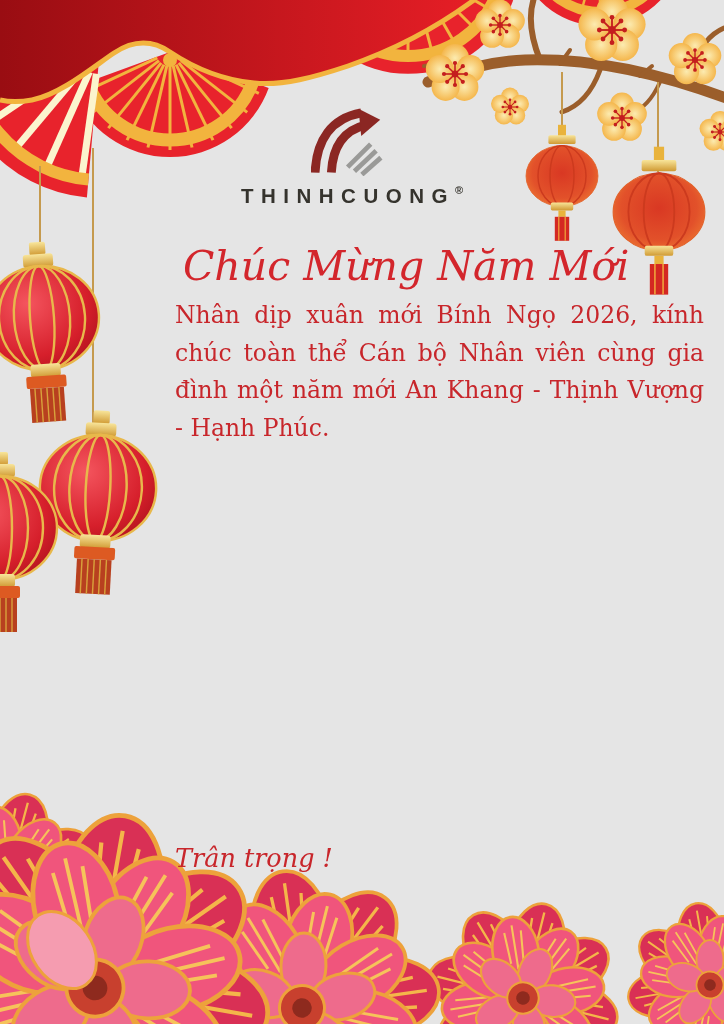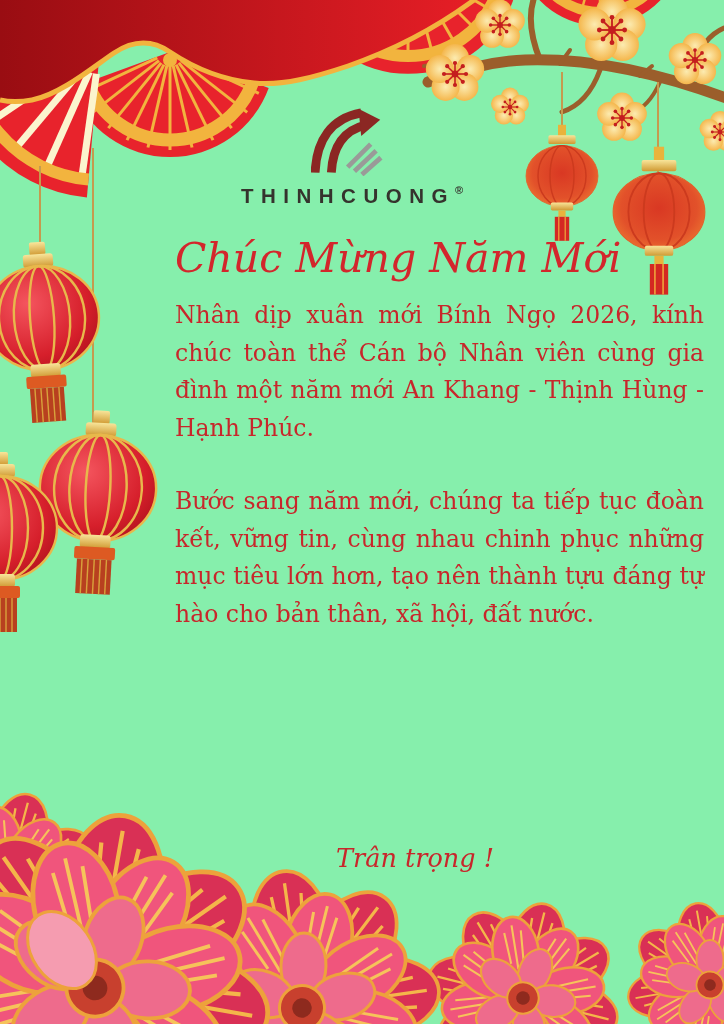--- a/index.html
+++ b/index.html
@@ -1,43 +1,43 @@
 <!DOCTYPE html>
 <html lang="vi"><head>
 <meta charset="utf-8">
 <style>
   html,body{margin:0;padding:0;background:#888;}
   .page{
     position:relative;width:724px;height:1024px;margin:0 auto;
-    background:#86efac;overflow:hidden;
+    background:#e5e5e5;overflow:hidden;
     font-family:"DejaVu Serif",serif;
   }
   .artwork{position:absolute;inset:0;width:724px;height:1024px;display:block;}
   .header{
     position:absolute;left:0;top:104px;width:697px;text-align:center;z-index:3;
   }
   .logo-mark{display:block;margin:0 auto 8px auto;width:76px;height:72px;}
   .brand{
     font-family:"Liberation Sans",sans-serif;font-weight:bold;
     font-size:20.5px;letter-spacing:7.5px;color:#35332D;text-indent:7px;
   }
   .brand sup{font-size:11px;letter-spacing:0;vertical-align:9px;}
   .title{
     position:absolute;left:175px;top:233px;width:540px;z-index:3;
-    font-style:italic;font-size:41px;line-height:50px;color:#D3262C;margin:0;
+    font-style:italic;font-size:41px;line-height:50px;color:#D3262C;margin:8px;
     font-weight:normal;
   }
   .copy{position:absolute;left:175px;top:297px;width:529px;z-index:3;}
   .copy p{
     font-size:23.5px;line-height:37.5px;text-align:justify;
     color:#C8262B;margin:0 0 36px 0;
   }
   .signoff{position:absolute;left:175px;top:838px;width:480px;z-index:3;
     font-style:italic;font-size:25.5px;line-height:40px;color:#C8262B;}
-  .signoff div{margin:0;text-align:center;}
+  .signoff div{margin:0;}
 </style>
 </head>
 <body>
 
 <div class="page">
 
   <svg class="artwork" viewBox="0 0 724 1024" xmlns="http://www.w3.org/2000/svg" aria-hidden="true">
     <defs>
       <linearGradient id="bandG" x1="0" y1="0" x2="1" y2="0">
         <stop offset="0" stop-color="#990D12"></stop>
@@ -301,21 +301,20 @@
         <path d="M64,98 L96,68"></path>
         <path d="M75,103 L103,78"></path>
       </g>
     </svg>
     <div class="brand"><span>THINHCUONG</span><sup>®</sup></div>
   </div>
 
   <h1 class="title">Chúc Mừng Năm Mới</h1>
 
   <div class="copy">
-    <p>Nhân dịp xuân mới Bính Ngọ 2026, kính chúc toàn thể Cán bộ Nhân viên cùng gia đình một năm mới An Khang - Thịnh Hùng - Hạnh Phúc.</p>
-    <p>Bước sang năm mới, chúng ta tiếp tục đoàn kết, vững tin, cùng nhau chinh phục những mục tiêu lớn hơn, tạo nên thành tựu đáng tự hào cho bản thân, xã hội, đất nước.</p>
+    <p>Nhân dịp xuân mới Bính Ngọ 2026, kính chúc toàn thể Cán bộ Nhân viên cùng gia đình một năm mới An Khang - Thịnh Vượng - Hạnh Phúc.</p>
   </div>
 
   <div class="signoff">
     <div>Trân trọng !</div>
   </div>
 
 </div>
 
 </body></html>

